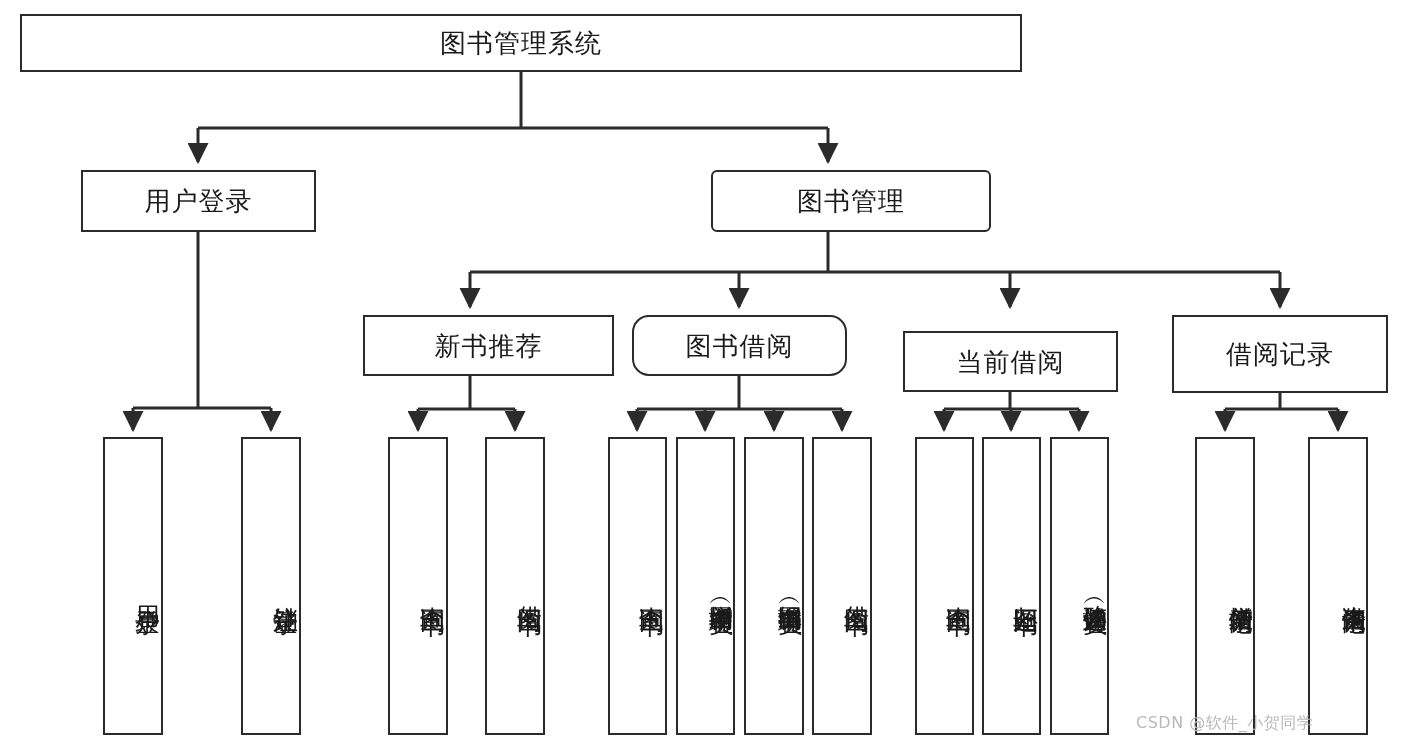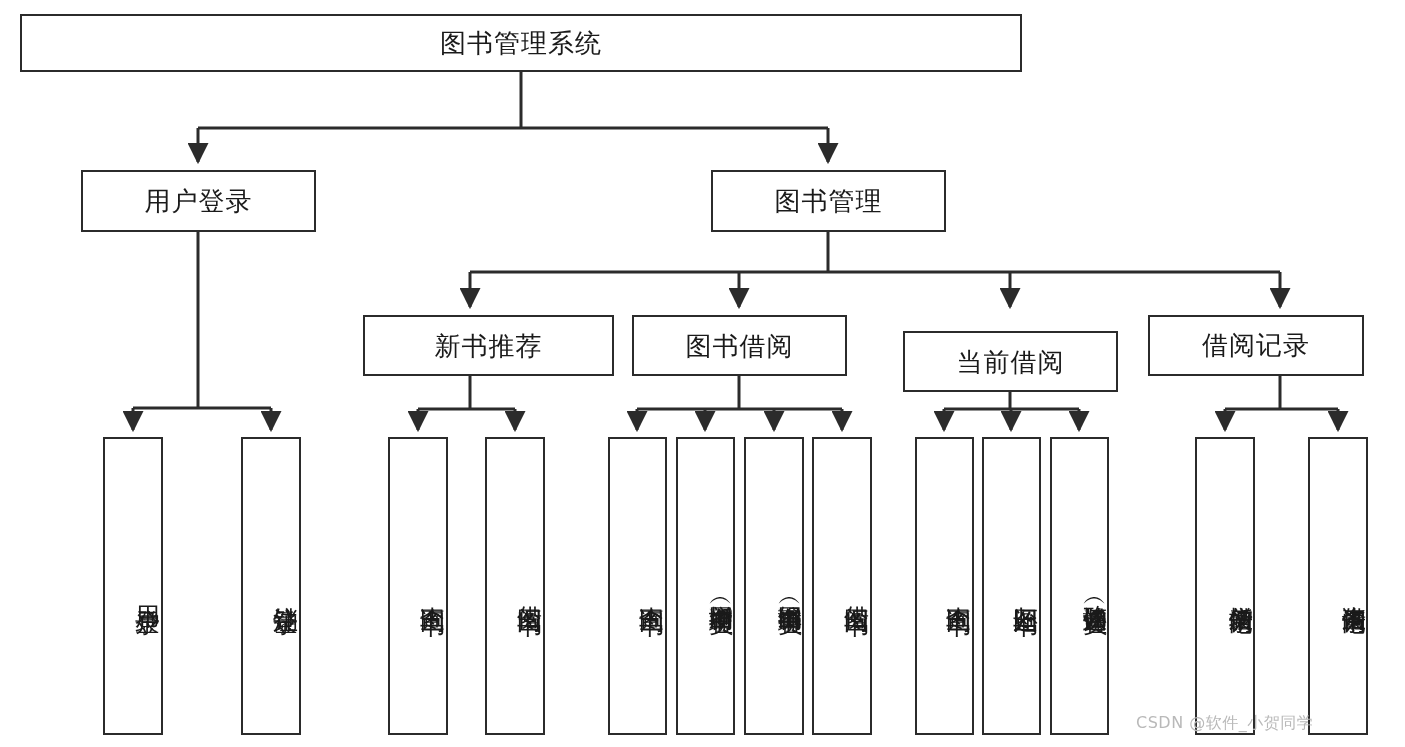--- a/index.html
+++ b/index.html
@@ -119,26 +119,26 @@
       <path d="M 1280 376 L 1280 409"></path>
       <path d="M 1225 409 L 1338 409"></path>
       <path d="M 1225 409 L 1225 430" marker-end="url(#arrow)"></path>
       <path d="M 1338 409 L 1338 430" marker-end="url(#arrow)"></path>
     </g>
   </svg>
 
   <div class="node node-h" style="left: 20px; top: 14px; width: 1002px; height: 58px;">图书管理系统</div>
 
   <div class="node node-h" style="left: 81px; top: 170px; width: 235px; height: 62px;">用户登录</div>
-  <div class="node node-h" style="left: 711px; top: 170px; width: 235px; height: 62px;">图书管理</div>
+  <div class="node node-h" style="left: 711px; top: 170px; width: 280px; height: 62px; border-radius: 6px;">图书管理</div>
 
   <div class="node node-h" style="left: 363px; top: 315px; width: 251px; height: 61px;">新书推荐</div>
-  <div class="node node-h" style="left: 632px; top: 315px; width: 215px; height: 61px;">图书借阅</div>
+  <div class="node node-h" style="left: 632px; top: 315px; width: 215px; height: 61px; border-radius: 17px;">图书借阅</div>
   <div class="node node-h" style="left: 903px; top: 315px; width: 215px; height: 61px; margin-top: 16px;">当前借阅</div>
-  <div class="node node-h" style="left: 1148px; top: 315px; width: 216px; height: 61px; font-family: Liberation Serif, serif;">借阅记录</div>
+  <div class="node node-h" style="left: 1172px; top: 315px; width: 216px; height: 78px;">借阅记录</div>
 
   <div class="node node-v" style="left: 103px; top: 437px; width: 60px; height: 298px;">用户登录</div>
   <div class="node node-v" style="left: 241px; top: 437px; width: 60px; height: 298px;">注销登录</div>
   <div class="node node-v" style="left: 388px; top: 437px; width: 60px; height: 298px;">查询图书</div>
   <div class="node node-v" style="left: 485px; top: 437px; width: 60px; height: 298px;">借阅图书</div>
   <div class="node node-v" style="left: 608px; top: 437px; width: 59px; height: 298px;">查询图书</div>
   <div class="node node-v tall" style="left: 676px; top: 437px; width: 59px; height: 298px;">新增图书（管理员）</div>
   <div class="node node-v tall" style="left: 744px; top: 437px; width: 60px; height: 298px;">编辑图书（管理员）</div>
   <div class="node node-v" style="left: 812px; top: 437px; width: 60px; height: 298px;">借阅图书</div>
   <div class="node node-v" style="left: 915px; top: 437px; width: 59px; height: 298px;">查询图书</div>

